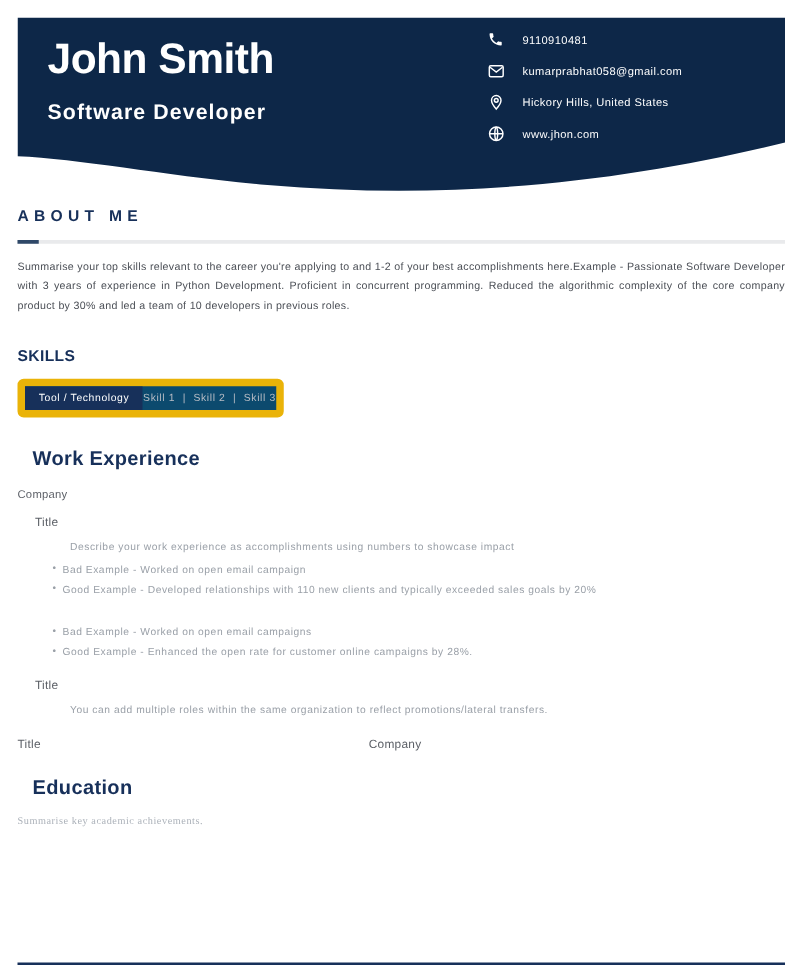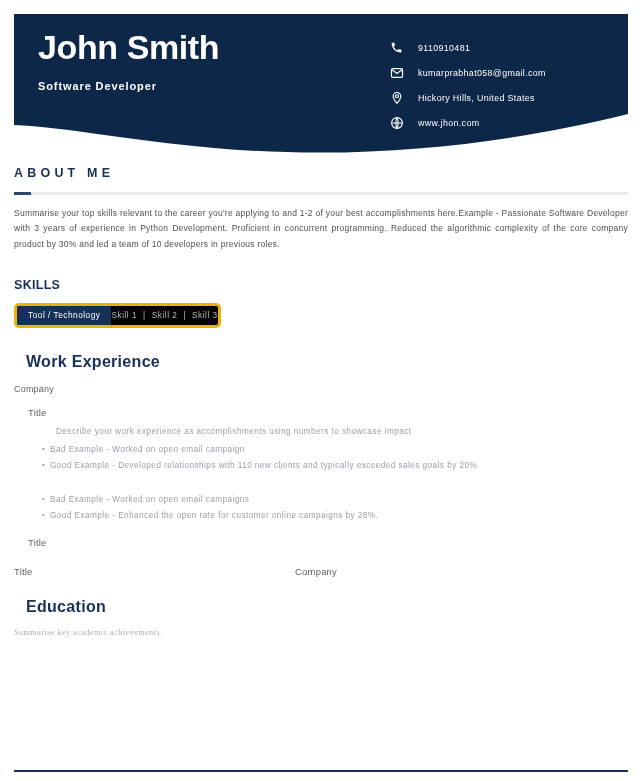--- a/index.html
+++ b/index.html
@@ -50,29 +50,29 @@
     color: #ffffff;
     font-size: 34px;
     font-weight: bold;
     letter-spacing: -0.4px;
     line-height: 42px;
     margin: 0;
     white-space: nowrap;
   }
   .person-role {
     color: #ffffff;
-    font-size: 11px;
+    font-size: 17px;
     font-weight: bold;
     letter-spacing: 0.9px;
     margin-top: 12px;
     white-space: nowrap;
   }
   .header-right {
     flex: 1;
-    padding-top: 22px;
+    padding-top: 6px;
   }
   .contact-row {
     display: flex;
     align-items: center;
     height: 23px;
     margin-bottom: 2px;
   }
   .contact-icon {
     width: 17px;
     height: 17px;
@@ -144,24 +144,24 @@
     letter-spacing: 0.3px;
     margin: 12px;
   }
 
   
   .skills-block { margin-top: 26px; }
   .skill-pill {
     display: inline-flex;
     align-items: stretch;
     margin-top: 11px;
-    border: 3px solid #eab308;
+    border: 6px solid #eab308;
     border-radius: 5px;
     overflow: hidden;
-    background: #000000;
+    background: #0c4a6e;
     height: 19px;
   }
   .skill-pill-label {
     background: #17305a;
     color: #ffffff;
     font-size: 8.3px;
     letter-spacing: 0.5px;
     padding: 0 11px;
     display: flex;
     align-items: center;
@@ -364,20 +364,21 @@
       </ul>
       <div class="bullets-gap"></div>
       <ul class="work-bullets">
         <li>Bad Example - Worked on open email campaigns</li>
         <li>Good Example - Enhanced the open rate for customer online campaigns by 28%.</li>
       </ul>
     </div>
 
     <div class="work-role">
       <div class="work-title">Title</div>
+      <div class="work-desc">You can add multiple roles within the same organization to reflect promotions/lateral transfers.</div>
     </div>
 
     <div class="work-tail">
       <div class="work-tail-title">Title</div>
       <div class="work-tail-company">Company</div>
     </div>
   </div>
 
   <div class="edu-block">
     <h2 class="section-title-heading">Education</h2>

